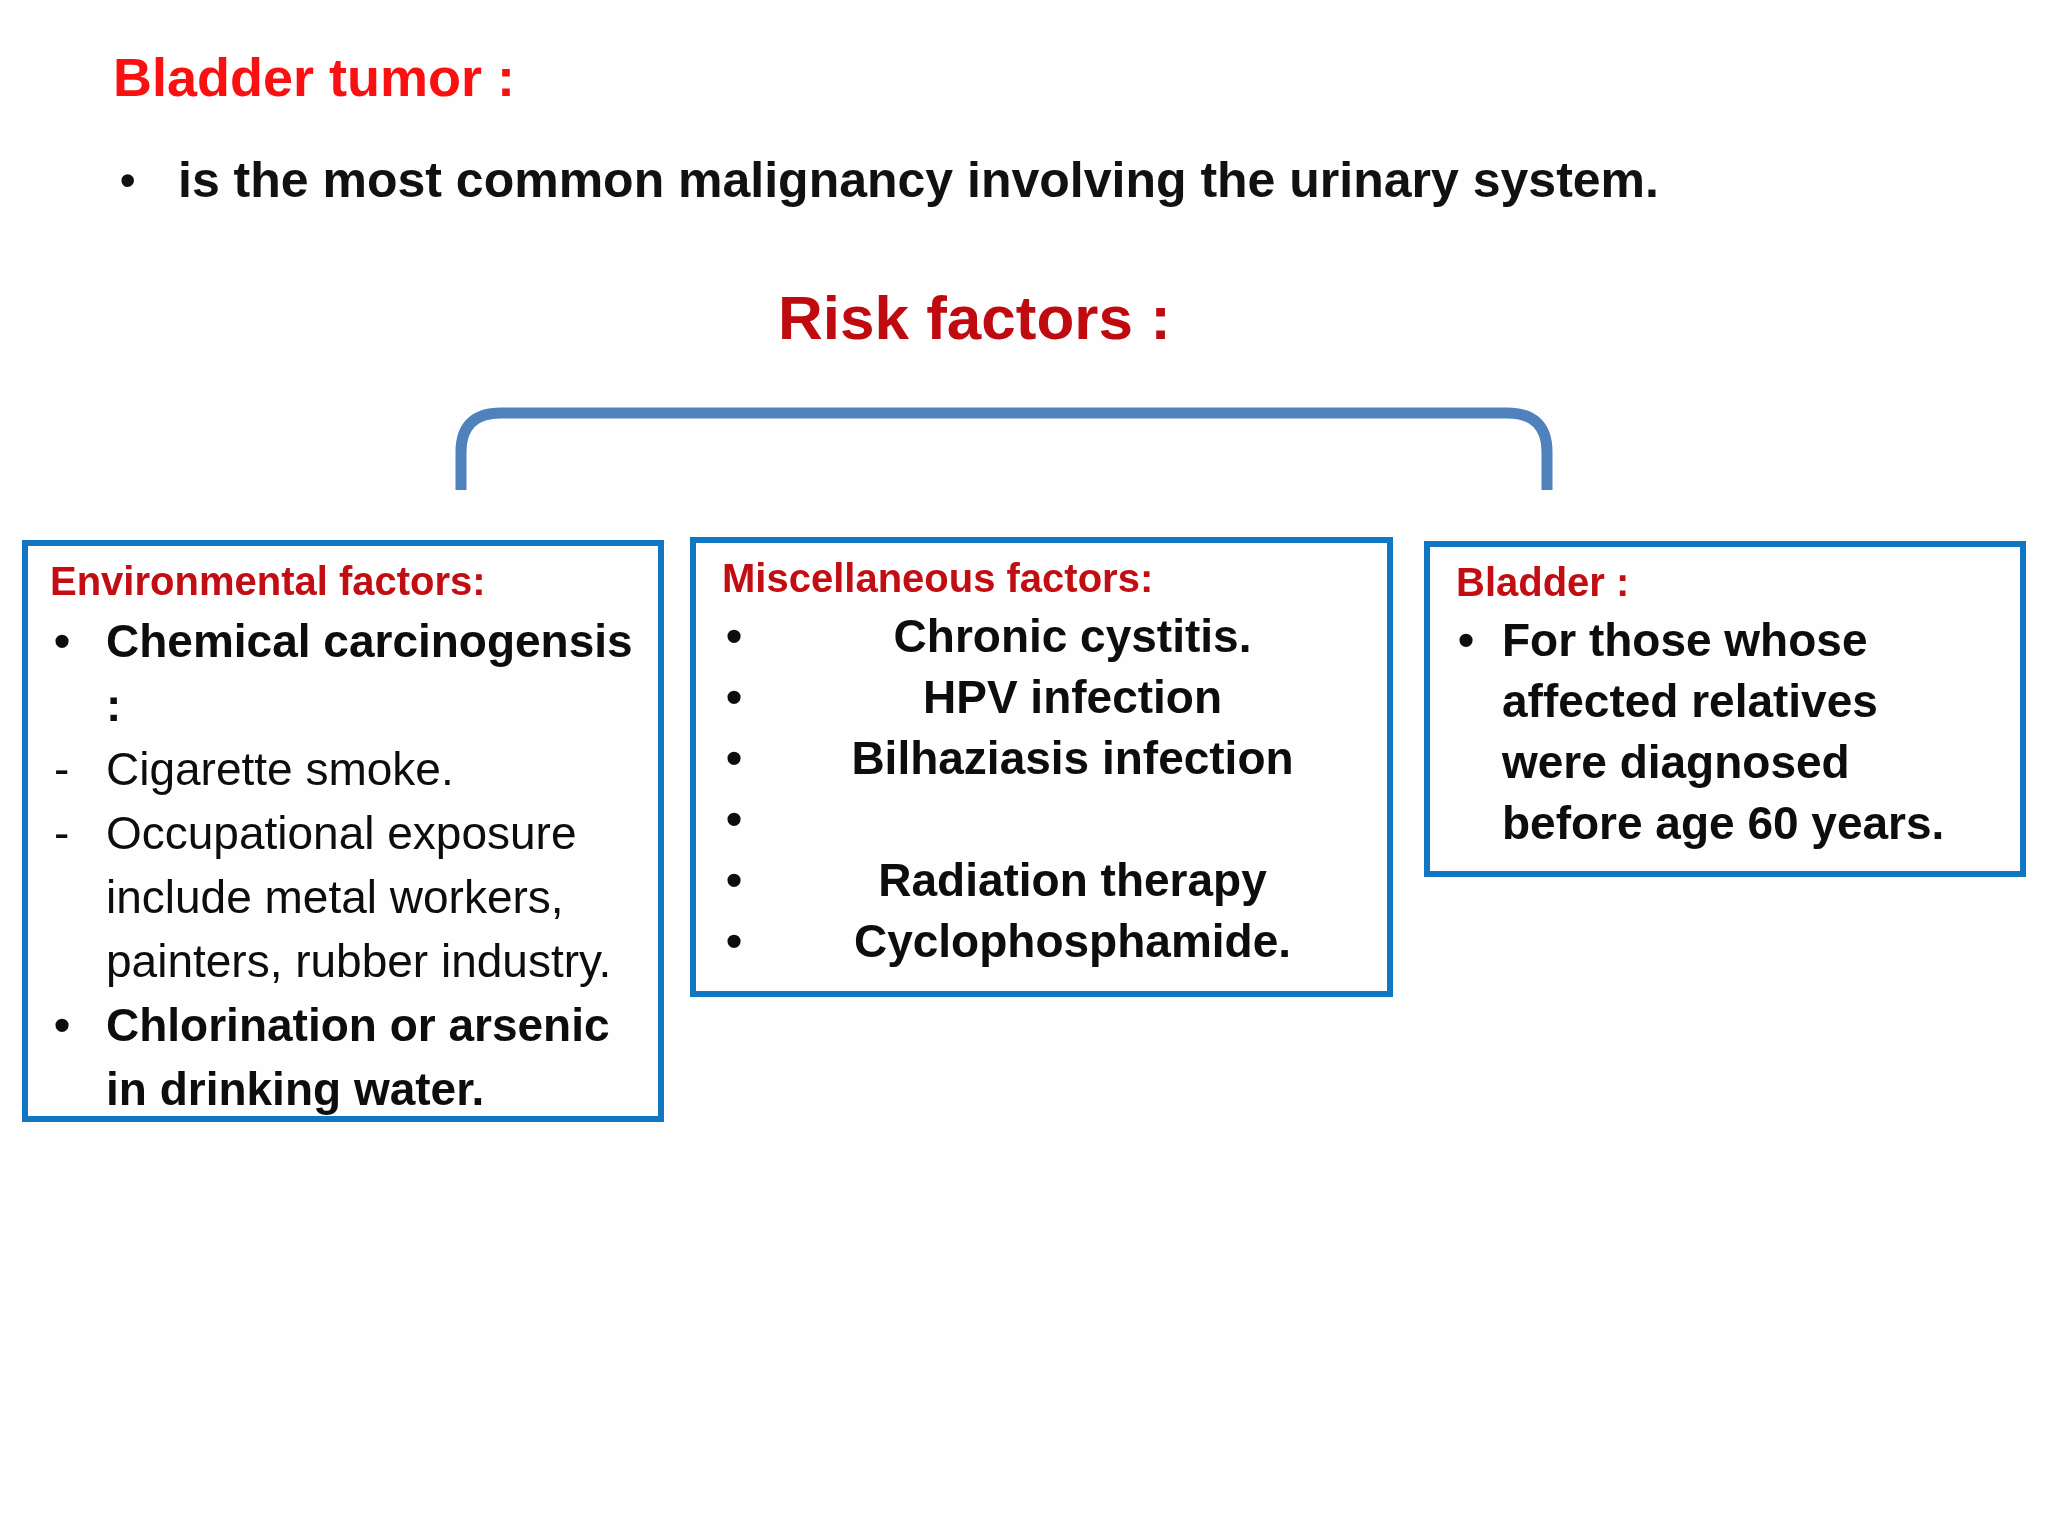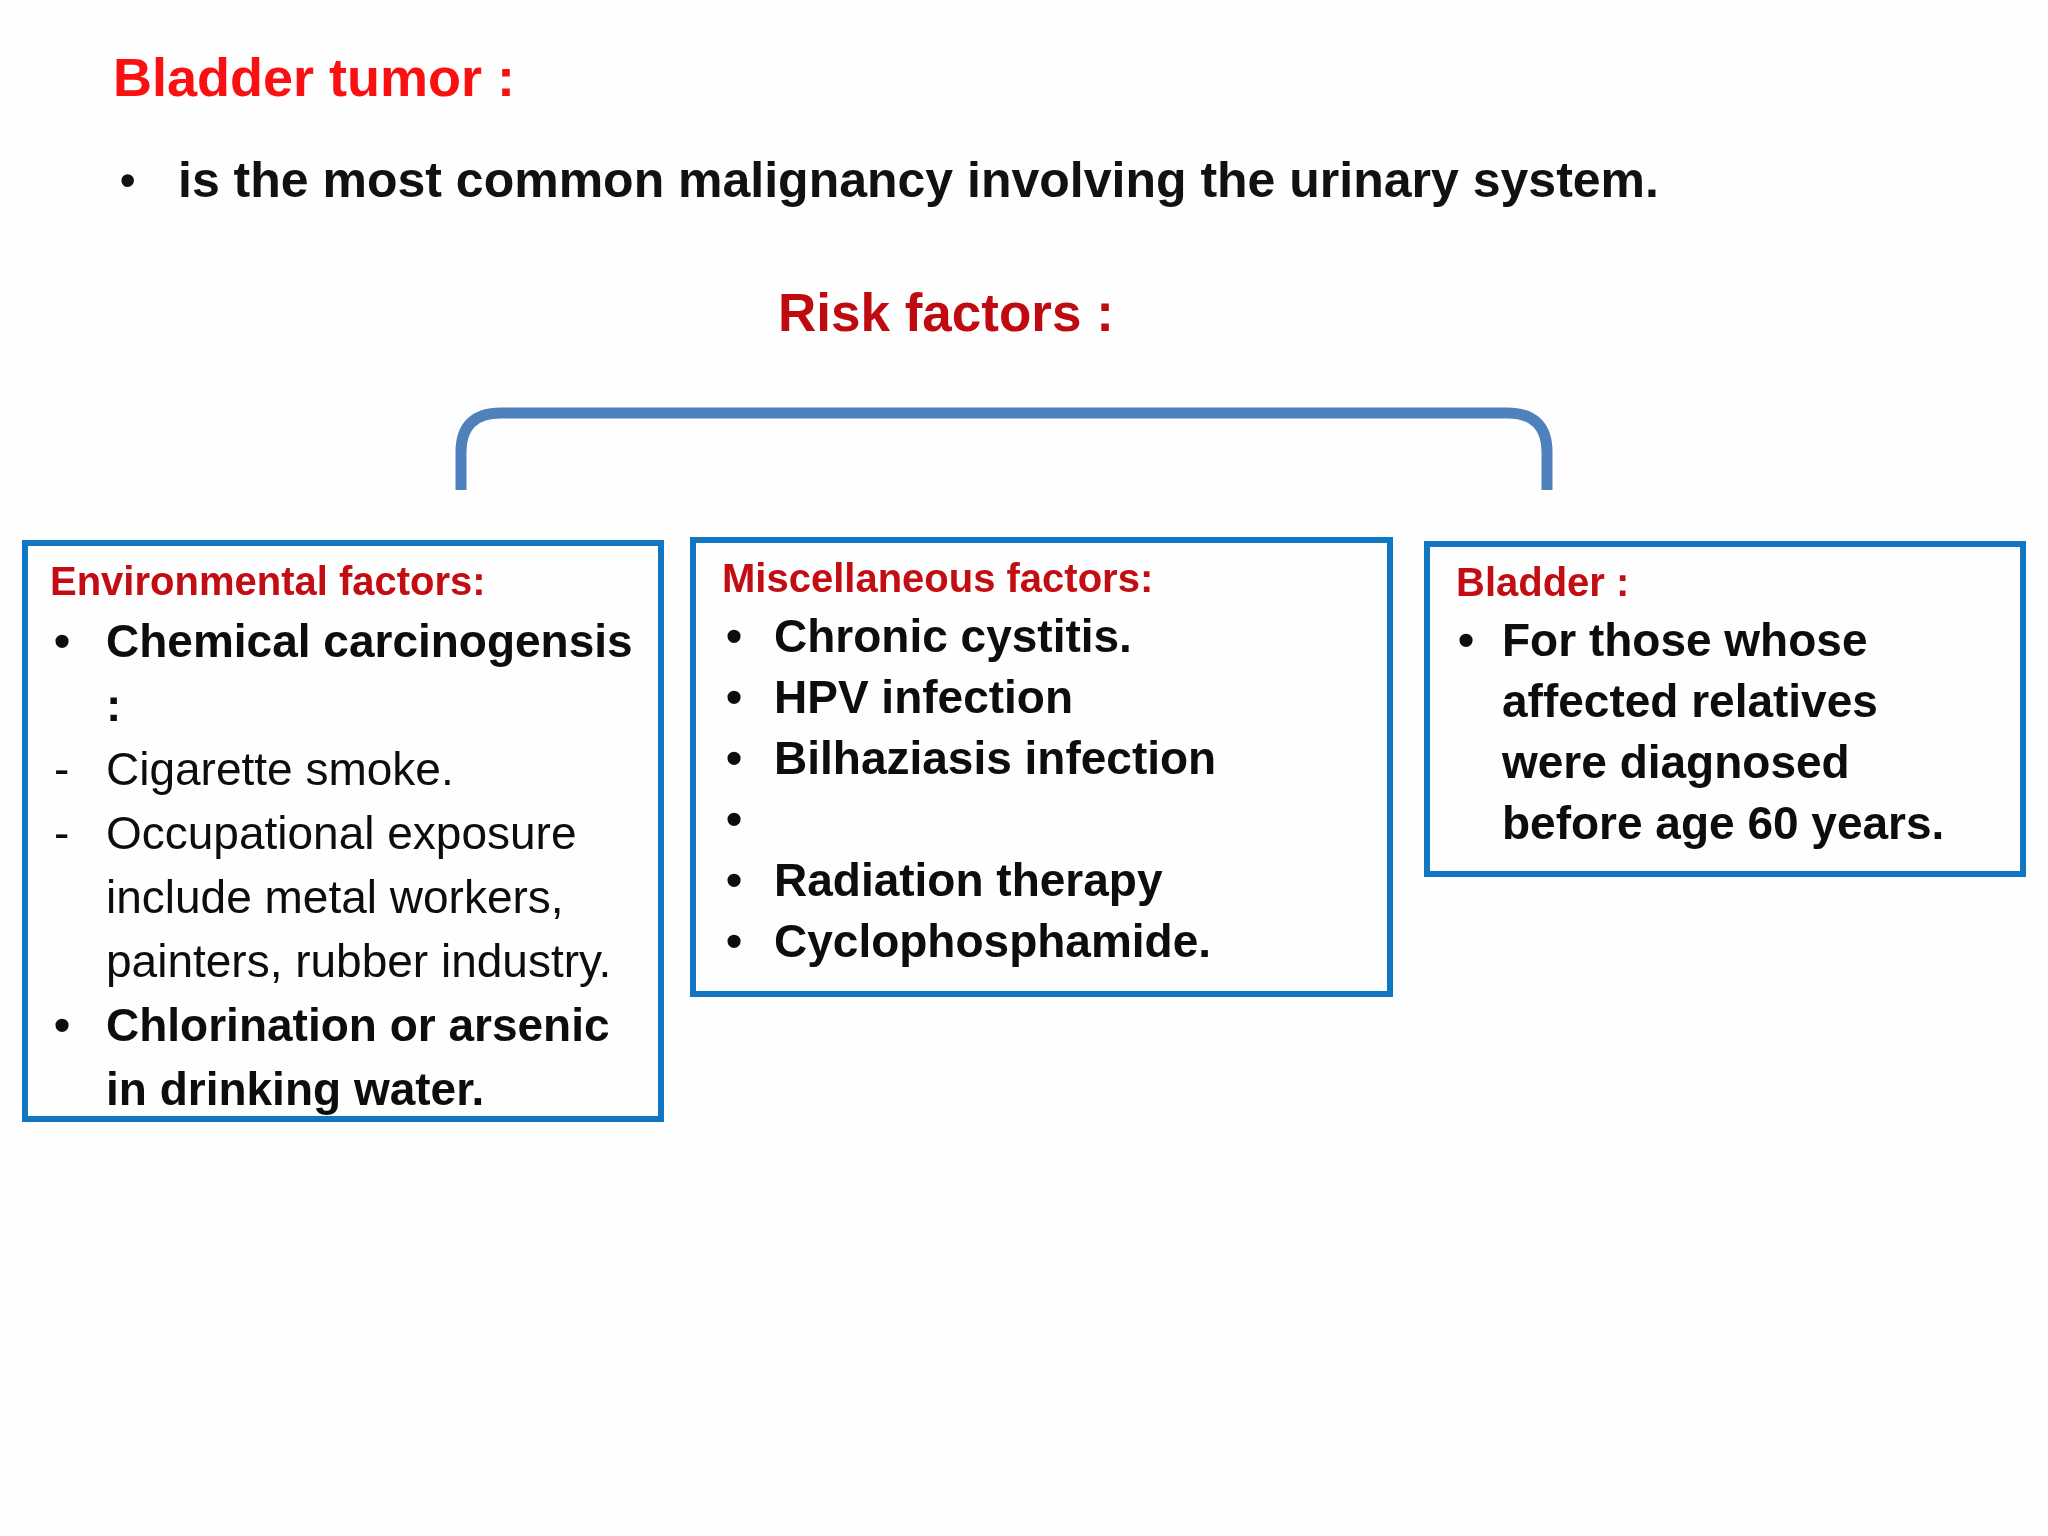--- a/index.html
+++ b/index.html
@@ -43,21 +43,21 @@
     width: 58px;
     flex: none;
     font-size: 44px;
     padding-top: 4px;
   }
 
   .risk-heading {
     position: absolute;
     left: 778px;
     top: 284px;
-    font-size: 53px;
+    font-size: 62px;
     font-weight: 700;
     color: #bf0b10;
     line-height: 1.1;
     white-space: nowrap;
   }
 
   .bracket-svg {
     position: absolute;
     left: 0;
     top: 0;
@@ -105,21 +105,21 @@
   .item.regular {
     font-weight: 400;
   }
 
   .box-environmental .item { line-height: 64px; }
   .box-environmental .item .marker { width: 52px; padding-left: 26px; }
   .box-environmental .item .text   { padding-right: 12px; }
 
   .box-miscellaneous .item { line-height: 61px; }
   .box-miscellaneous .item .marker { width: 48px; padding-left: 30px; }
-  .box-miscellaneous .item .text   { padding-right: 16px; }
+  .box-miscellaneous .item .text   { padding-right: 16px; text-align: center; }
 
   .box-genetic .item { line-height: 61px; }
   .box-genetic .item .marker { width: 44px; padding-left: 28px; }
   .box-genetic .item .text   { padding-right: 40px; }
 </style>
 </head>
 <body>
 
 <div id="slide">
 

